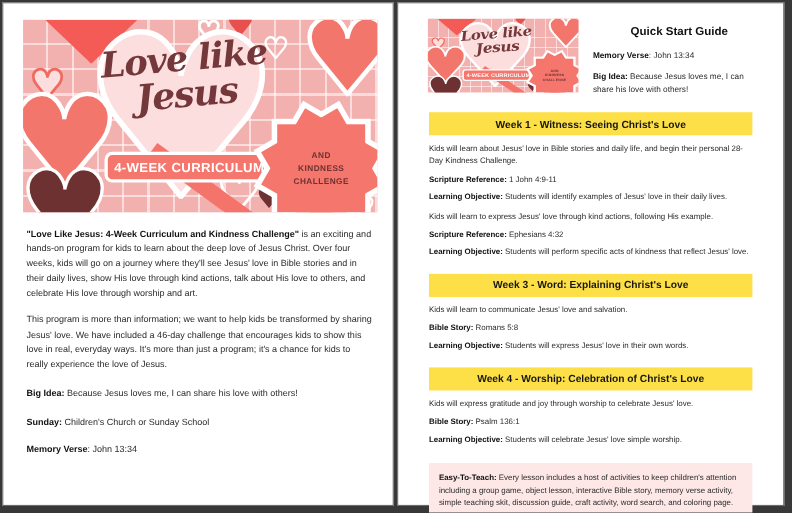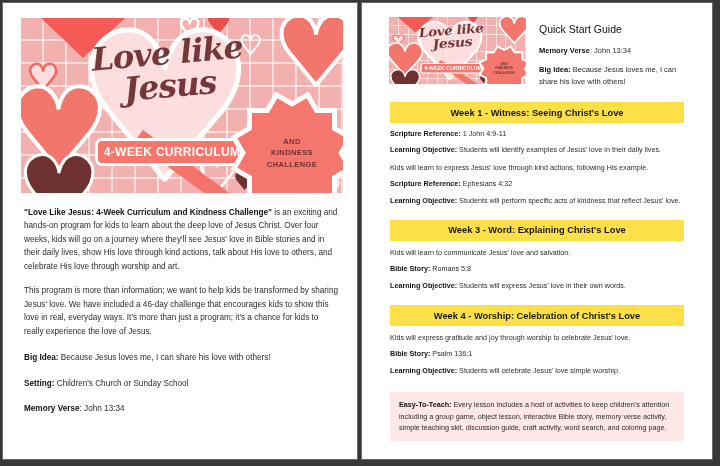--- a/index.html
+++ b/index.html
@@ -45,21 +45,21 @@
   .body-text { padding:2px 2px 0 3px; color:#2b2b2b; }
   .body-text p { font-size:8.2px; line-height:1.64; margin-top:11px; }
   .body-text b, .qs b, .week b, .easy b { color:#111; }
   .meta { margin-top:12.5px !important; }
 
   
   .qs-header { display:flex; margin:0 16px 12px 27px; }
   .thumb { width:137px; height:67px; position:relative; flex:0 0 auto; }
   .thumb .banner { transform:scale(0.425,0.383); transform-origin:0 0; }
   .qs-col { flex:1; padding-left:13px; color:#2b2b2b; }
-  .qs-title { font-size:10.5px; font-weight:normal; color:#111; 
+  .qs-title { font-size:10.5px; font-weight:bold; color:#111; text-align:center;
               margin:6px 0 10px 0; }
   .qs-col p { font-size:7.5px; line-height:1.6; margin-top:7px; }
   .week { margin:0 28px; }
   .week-banner { background:#fde047; text-align:center; font-weight:bold;
                  font-size:9.3px; color:#161616; padding:5.5px 0; margin-top:14px; }
   .week p { font-size:7.2px; line-height:1.58; color:#2b2b2b; margin-top:5px; }
   .week p.desc { margin-top:6px; }
   .easy { margin:16px 28px 0 28px; background:#fde7e7; padding:7px 9px;
           font-size:7.2px; line-height:1.62; color:#2b2b2b; }
 </style>
@@ -101,21 +101,21 @@
           <span>KINDNESS</span>
           <span>CHALLENGE</span>
         </div>
       </div>
     </div>
 
     <div class="body-text">
       <p><b>"Love Like Jesus: 4-Week Curriculum and Kindness Challenge"</b><span> is an exciting and hands-on program for kids to learn about the deep love of Jesus Christ. Over four weeks, kids will go on a journey where they'll see Jesus' love in Bible stories and in their daily lives, show His love through kind actions, talk about His love to others, and celebrate His love through worship and art.</span></p>
       <p>This program is more than information; we want to help kids be transformed by sharing Jesus' love. We have included a 46-day challenge that encourages kids to show this love in real, everyday ways. It's more than just a program; it's a chance for kids to really experience the love of Jesus.</p>
       <p class="meta"><b>Big Idea:</b><span> Because Jesus loves me, I can share his love with others!</span></p>
-      <p class="meta"><b>Setting:</b><span> Children's Church or Sunday School</span></p>
+      <p class="meta"><b>Sunday:</b><span> Children's Church or Sunday School</span></p>
       <p class="meta"><b>Memory Verse</b><span>: John 13:34</span></p>
     </div>
   </section>
 
   <section class="page page-right">
 
     <div class="qs-header">
       <div class="thumb">
         <div class="banner">
           <div class="tri"></div>
@@ -149,20 +149,21 @@
       </div>
       <div class="qs-col qs">
         <div class="qs-title">Quick Start Guide</div>
         <p><b>Memory Verse</b><span>: John 13:34</span></p>
         <p><b>Big Idea:</b><span> Because Jesus loves me, I can share his love with others!</span></p>
       </div>
     </div>
 
     <div class="week">
       <div class="week-banner">Week 1 - Witness: Seeing Christ's Love</div>
+      <p class="desc">Kids will learn about Jesus' love in Bible stories and daily life, and begin their personal 28-Day Kindness Challenge.</p>
       <p><b>Scripture Reference:</b><span> 1 John 4:9-11</span></p>
       <p><b>Learning Objective:</b><span> Students will identify examples of Jesus' love in their daily lives.</span></p>
     </div>
 
     <div class="week">
       <p class="desc">Kids will learn to express Jesus' love through kind actions, following His example.</p>
       <p><b>Scripture Reference:</b><span> Ephesians 4:32</span></p>
       <p><b>Learning Objective:</b><span> Students will perform specific acts of kindness that reflect Jesus' love.</span></p>
     </div>
 

